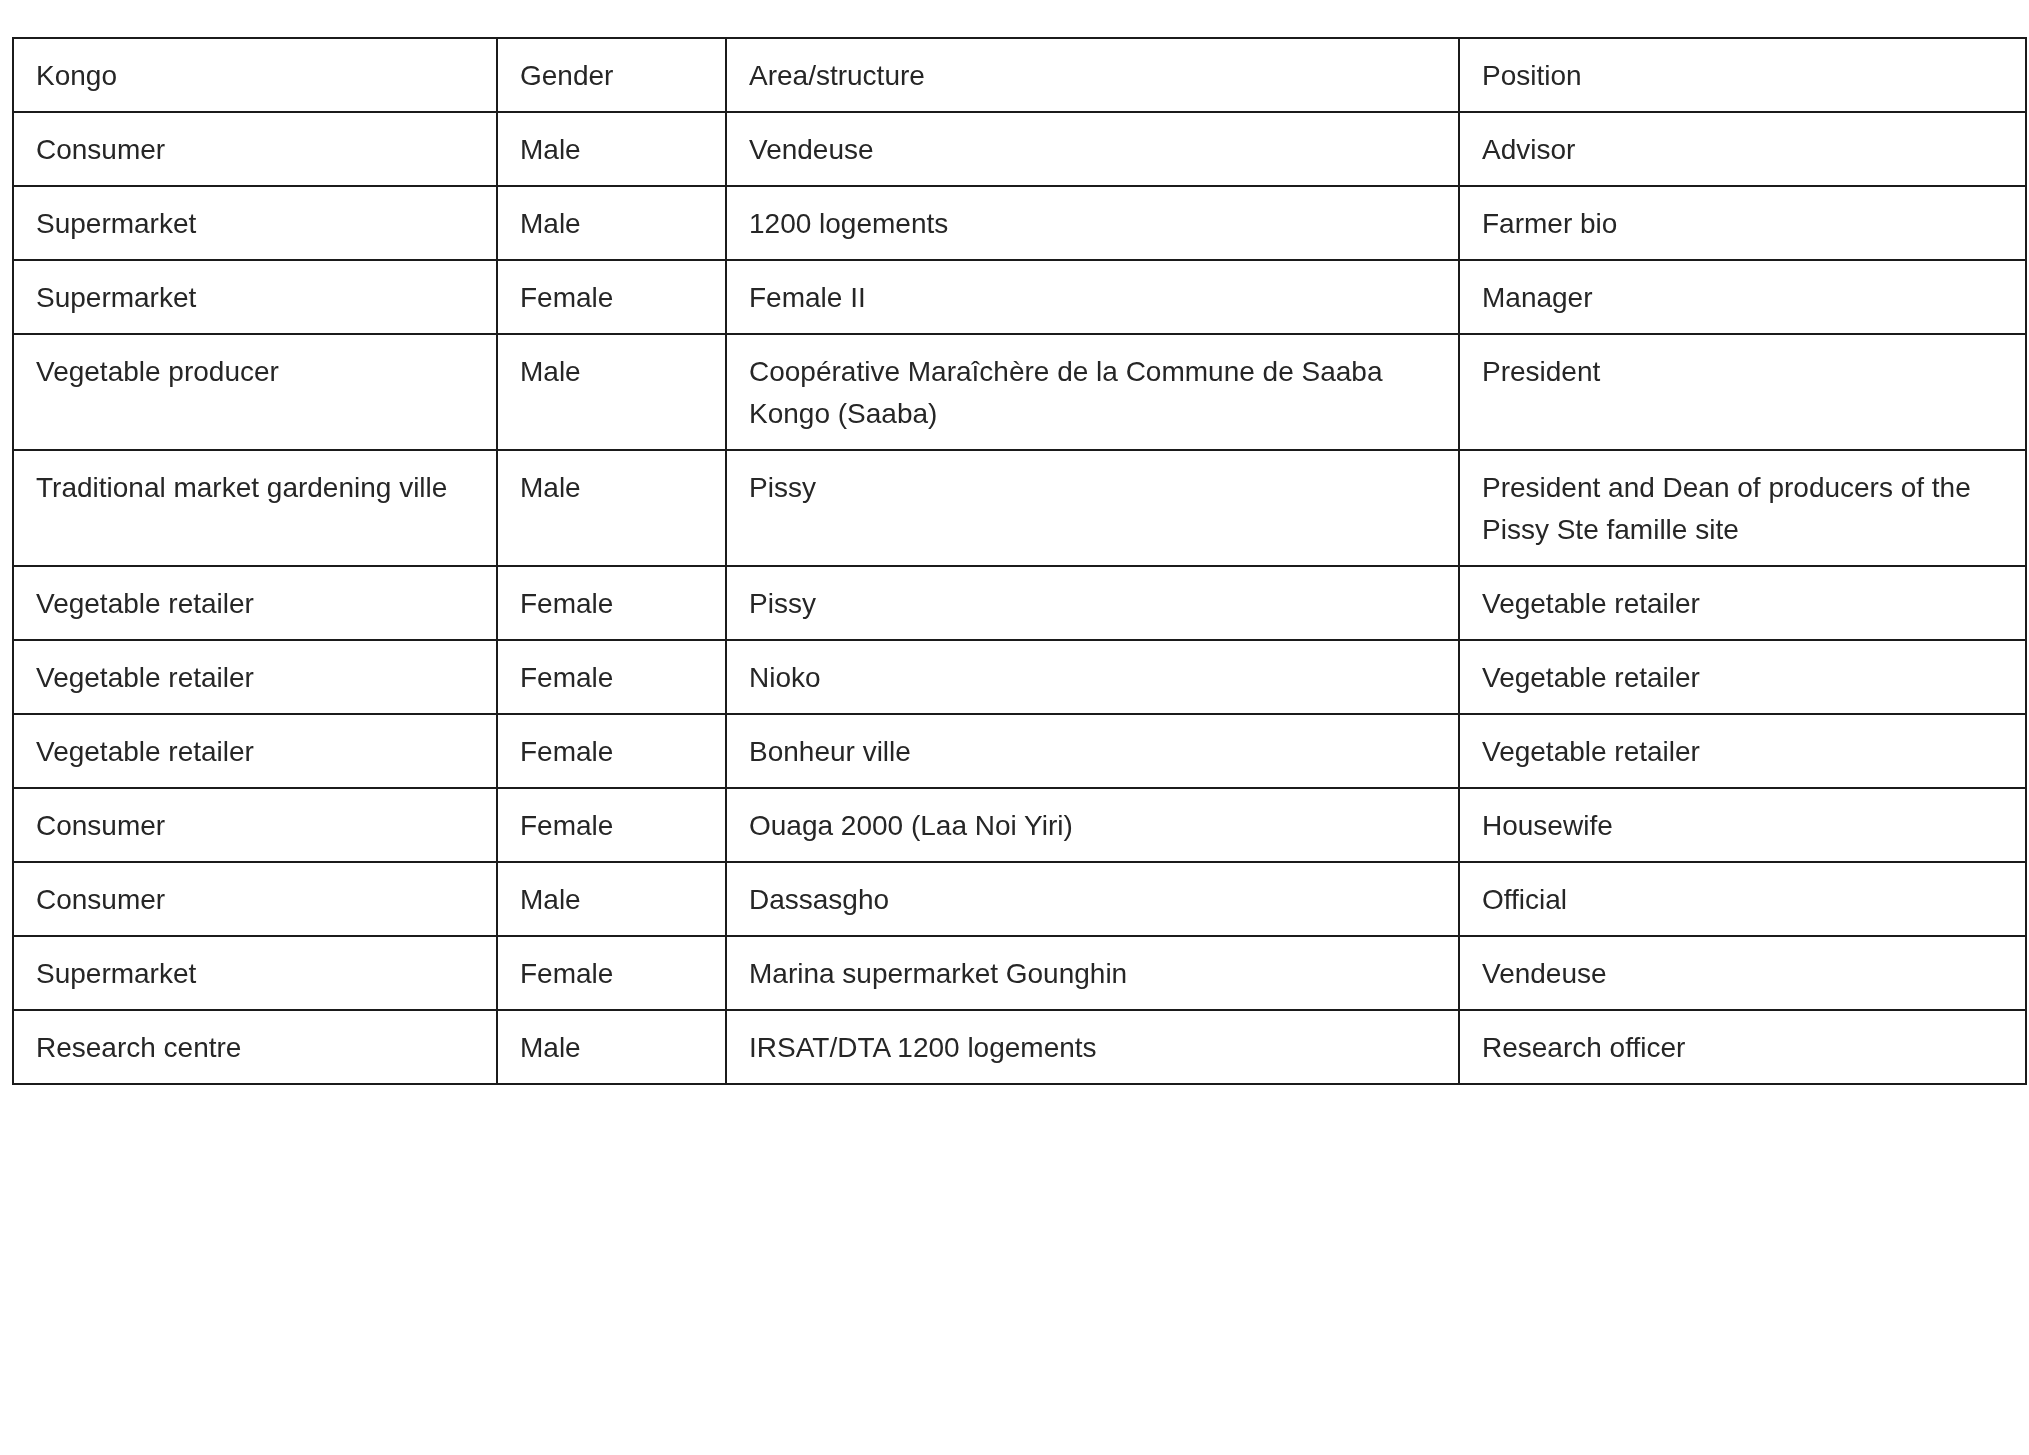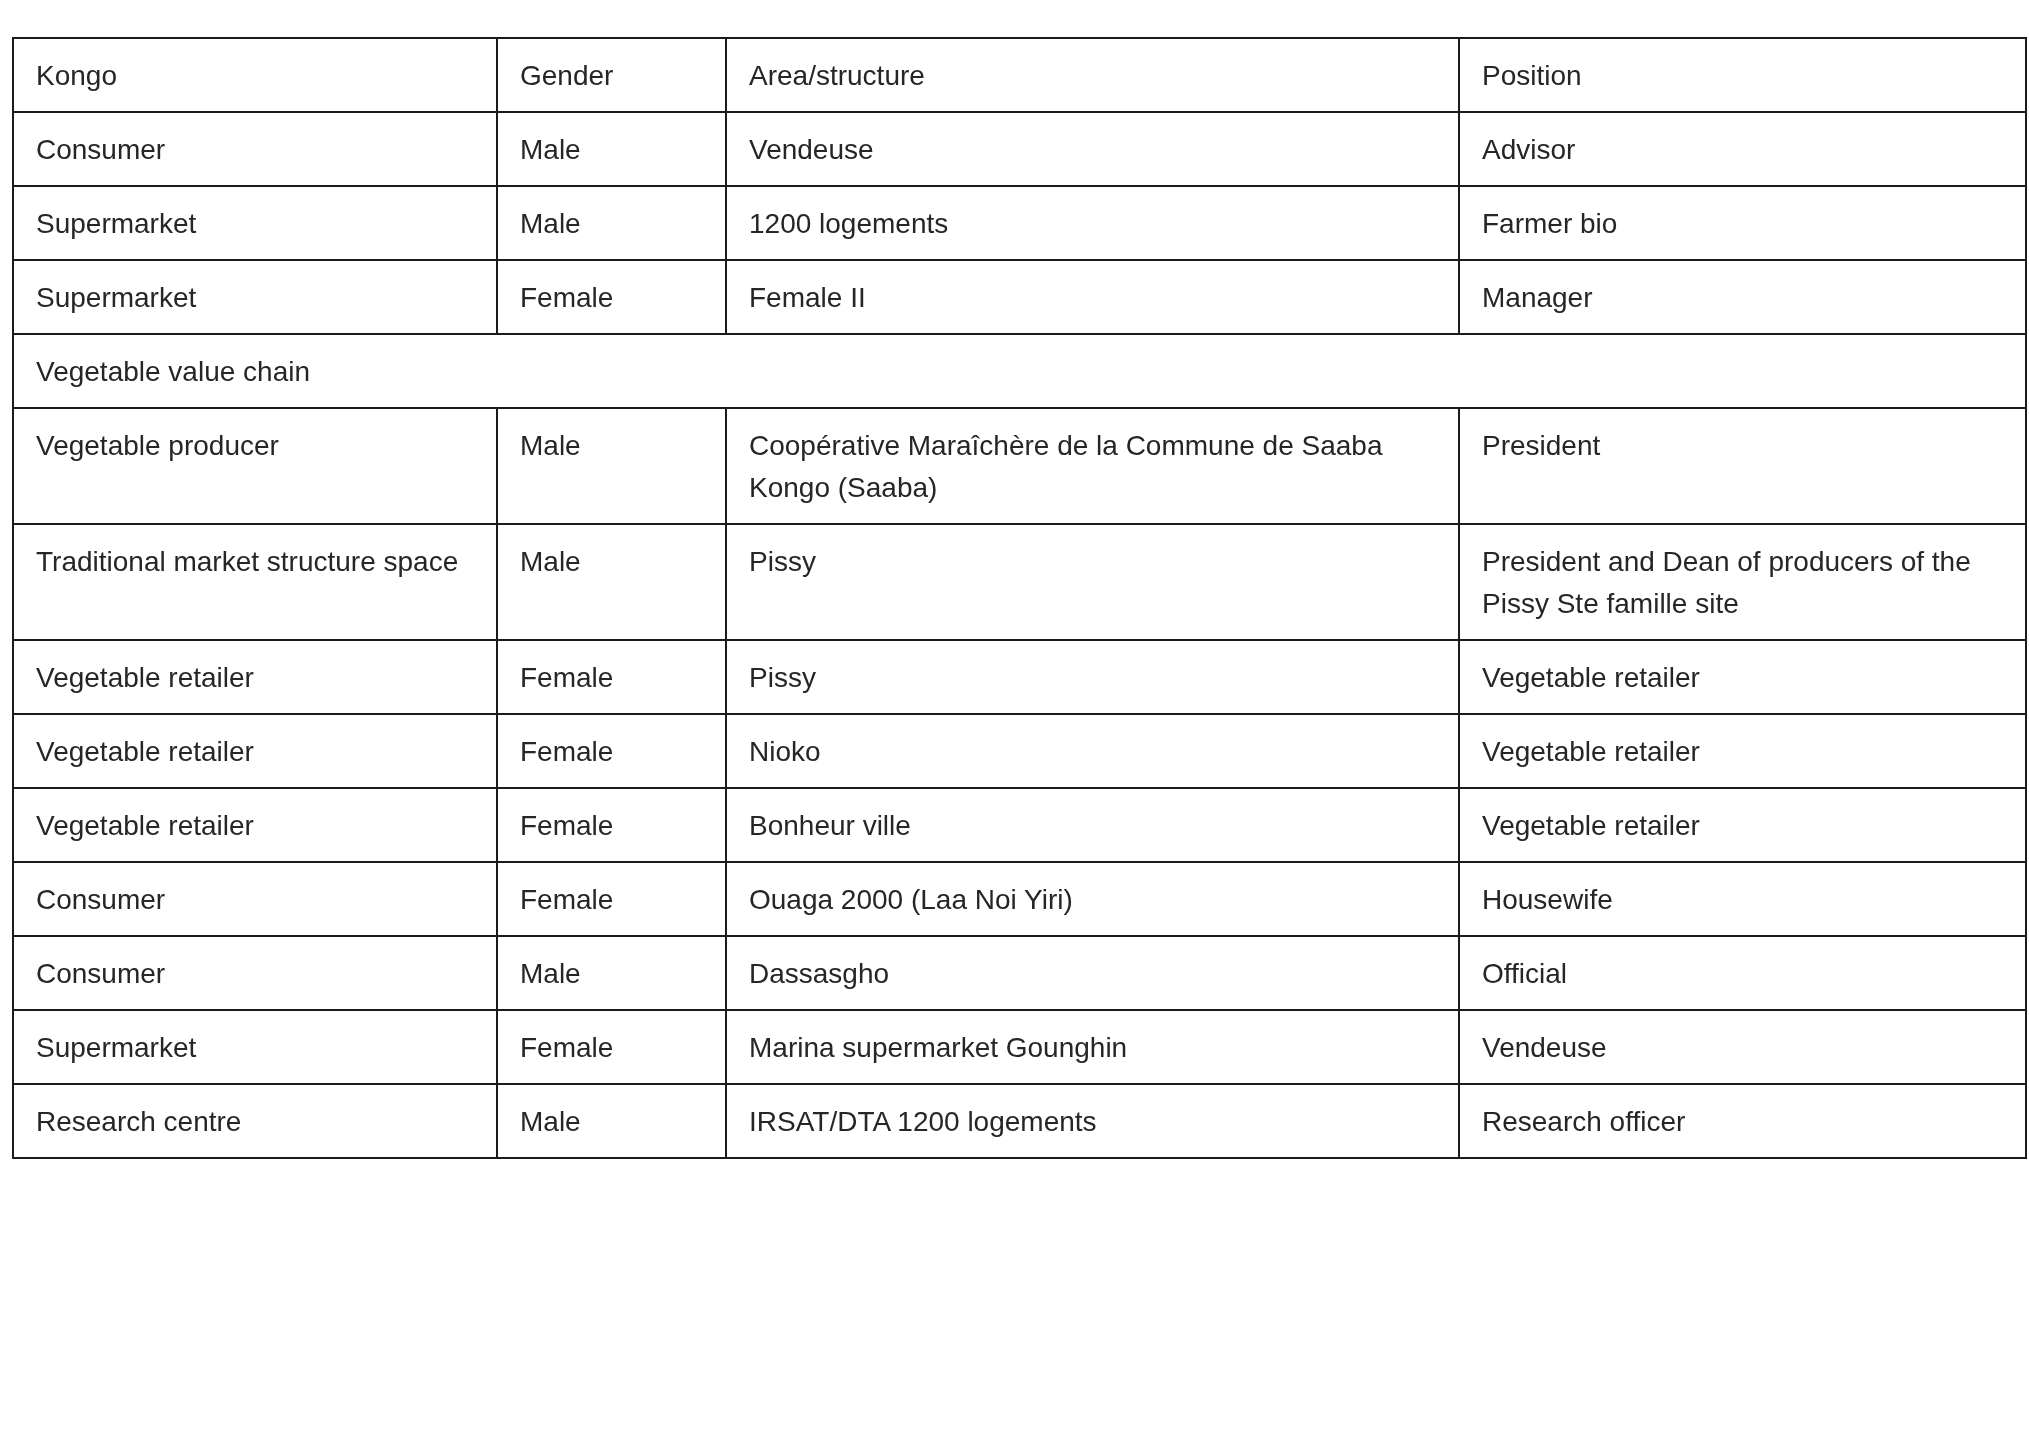--- a/index.html
+++ b/index.html
@@ -74,30 +74,27 @@
           <td>1200 logements</td>
           <td>Farmer bio</td>
         </tr>
         <tr>
           <td>Supermarket</td>
           <td>Female</td>
           <td>Female II</td>
           <td>Manager</td>
         </tr>
         <tr>
-          <td colspan="4">Vegetable value chain</td>
-        </tr>
-        <tr>
           <td>Vegetable producer</td>
           <td>Male</td>
           <td>Coopérative Maraîchère de la Commune de Saaba Kongo (Saaba)</td>
           <td>President</td>
         </tr>
         <tr>
-          <td>Traditional market structure space</td>
+          <td>Traditional market gardening ville</td>
           <td>Male</td>
           <td>Pissy</td>
           <td>President and Dean of producers of the Pissy Ste famille site</td>
         </tr>
         <tr>
           <td>Vegetable retailer</td>
           <td>Female</td>
           <td>Pissy</td>
           <td>Vegetable retailer</td>
         </tr>

